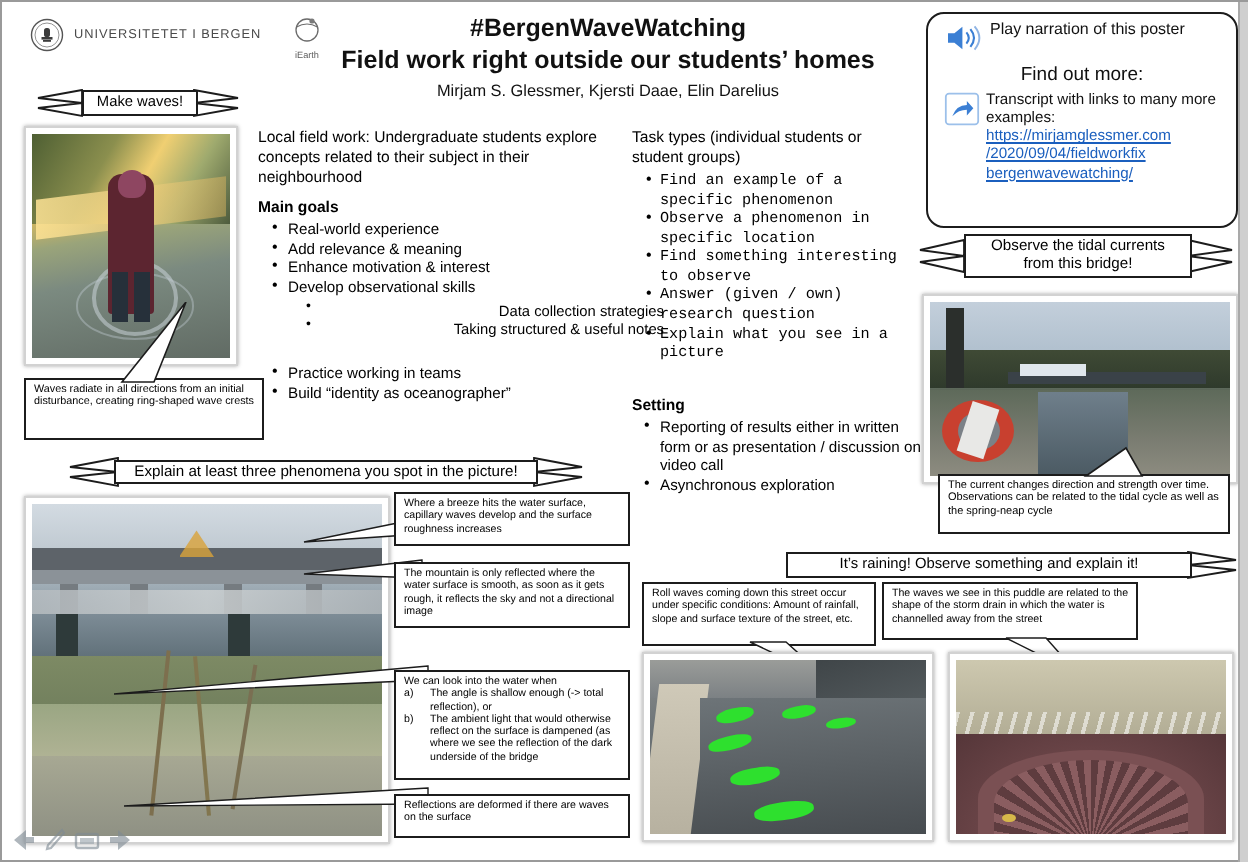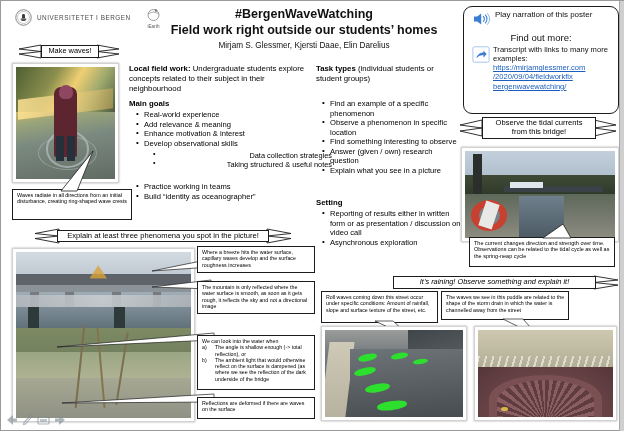--- a/index.html
+++ b/index.html
@@ -41,21 +41,21 @@
     position: absolute; background: #fff;
     border: 1px solid #d2d2d2;
     box-shadow: 0 0 2px rgba(0,0,0,.35);
     padding: 3px;
     overflow: hidden;
   }
   .photo { width: 100%; height: 100%; position: relative; overflow: hidden; }
 
   
   .body-text { position: absolute; color: #000; line-height: 1.26; }
-  .body-text b { font-weight: bold; }
+  .body-text b { font-weight: normal; }
   ul.bul { list-style: none; margin: 0; padding: 0; }
   ul.bul li { position: relative; padding-left: 9px; }
   ul.bul li::before {
     content: "\2022"; position: absolute; left: 1px; top: -1px; font-size: 8px;
   }
   ul.sub { list-style: none; margin: 0 0 0 17px; padding: 0; }
   ul.sub li { position: relative; padding-left: 9px; }
   ul.sub li::before {
     content: "\2022"; position: absolute; left: 1px; top: -1px; font-size: 7px;
   }
@@ -179,21 +179,21 @@
     <li>Taking structured &amp; useful notes</li>
   </ul>
   <ul class="bul body-text" style="left:134px;top:181px;width:175px;font-size:7.6px;">
     <li>Practice working in teams</li>
     <li>Build “identity as oceanographer”</li>
   </ul>
 
   <div class="body-text" style="left:315px;top:63px;width:140px;font-size:7.8px;">
     <b>Task types</b><span> (individual students or student groups)</span>
   </div>
-  <ul class="bul body-text" style="left:320px;top:98px;width:138px;font-size:7.6px;">
+  <ul class="bul body-text" style="left:320px;top:86px;width:138px;font-size:7.6px;font-family:Liberation Mono, monospace;">
     <li>Find an example of a specific phenomenon</li>
     <li>Observe a phenomenon in specific location</li>
     <li>Find something interesting to observe</li>
     <li>Answer (given / own) research question</li>
     <li>Explain what you see in a picture</li>
   </ul>
   <div class="body-text" style="left:315px;top:197px;width:140px;font-size:7.8px;font-weight:bold;">Setting</div>
   <ul class="bul body-text" style="left:320px;top:208px;width:140px;font-size:7.6px;">
     <li>Reporting of results either in written form or as presentation / discussion on video call</li>
     <li>Asynchronous exploration</li>
@@ -303,21 +303,21 @@
       <span style="flex:0 0 10px;">b)</span>
       <span>The ambient light that would otherwise reflect on the surface is dampened (as where we see the reflection of the dark underside of the bridge</span>
     </div>
   </div>
 
   <div class="callout" style="left:196px;top:396px;width:118px;height:22px;font-size:5.3px;">
     <span>Reflections are deformed if there are waves on the surface</span>
   </div>
 
   <div class="ribbon" style="left:392px;top:274px;width:226px;height:15px;">
-    <div class="flag" style="font-size:7.4px;flex:1;margin-right:-3px;font-style:italic;">It’s raining! Observe something and explain it!</div>
+    <div class="flag" style="font-size:7.4px;flex:1;margin-right:-3px;">It’s raining! Observe something and explain it!</div>
     <div class="tail">
       <svg width="26" height="15" viewBox="0 0 26 15">
           <path d="M1 1 L25 5 L1 7.5 L25 10 L1 14 Z" fill="#fff" stroke="#1c1c1c" stroke-width="0.9"></path>
         </svg>
     </div>
   </div>
 
   <div class="callout" style="left:320px;top:290px;width:117px;height:32px;font-size:5.3px;">
     <span>Roll waves coming down this street occur under specific conditions: Amount of rainfall, slope and surface texture of the street, etc.</span>
   </div>

